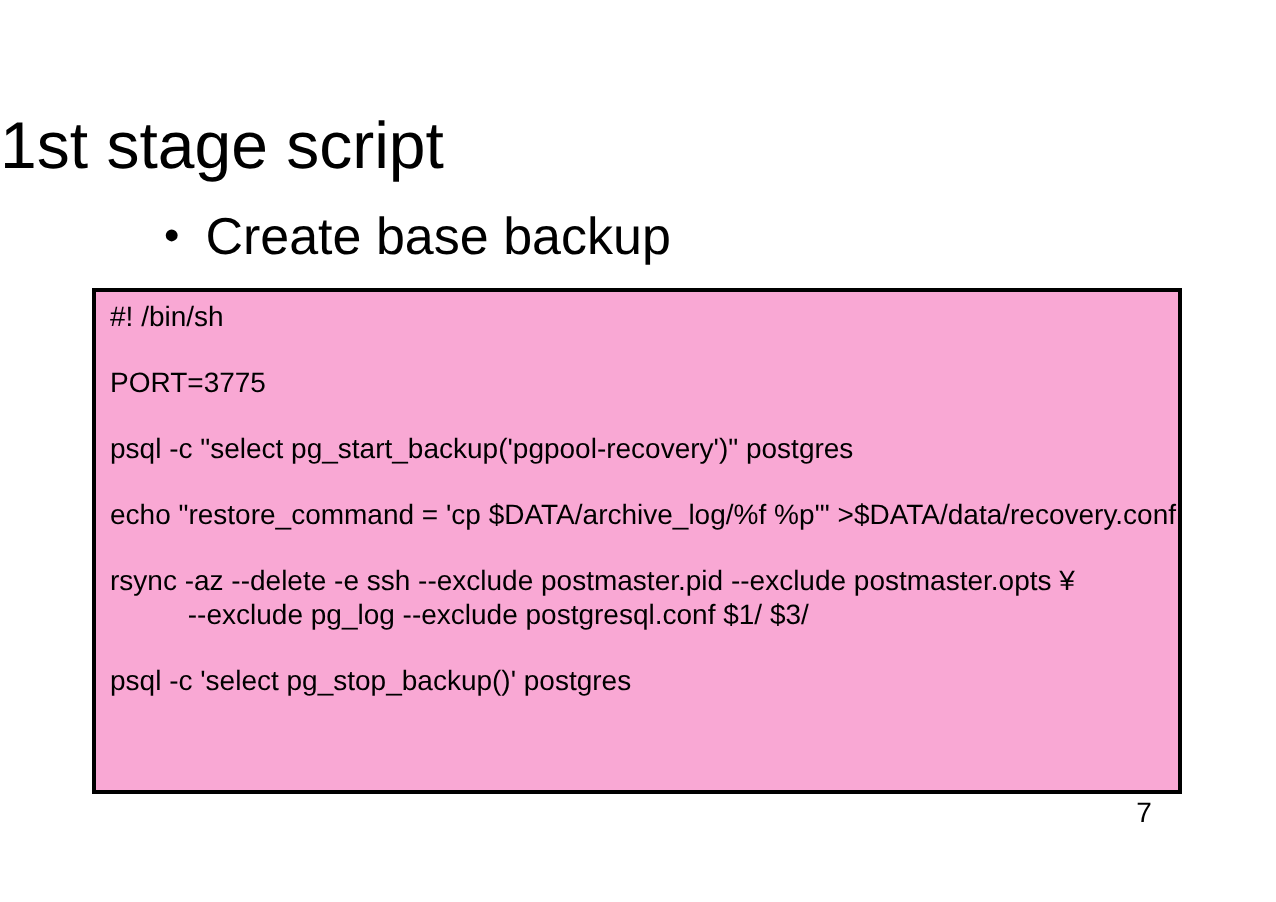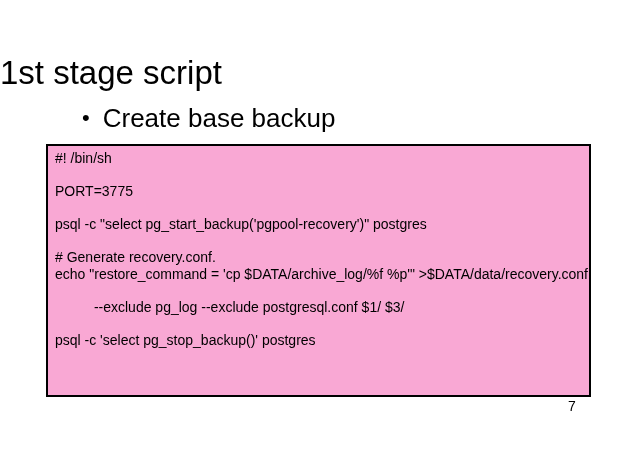--- a/index.html
+++ b/index.html
@@ -82,23 +82,23 @@
     <span class="bullet-text">Create base backup</span>
   </div>
 
   <div class="code-block">
     <div class="code-line">#! /bin/sh</div>
     <div class="code-line"></div>
     <div class="code-line">PORT=3775</div>
     <div class="code-line"></div>
     <div class="code-line">psql -c "select pg_start_backup('pgpool-recovery')" postgres</div>
     <div class="code-line"></div>
-    <div class="code-line"># Generate recovery.conf.</div>
     <div class="code-line">echo "restore_command = 'cp $DATA/archive_log/%f %p'" &gt;$DATA/data/recovery.conf</div>
     <div class="code-line"></div>
+    <div class="code-line">rsync -az --delete -e ssh --exclude postmaster.pid --exclude postmaster.opts ¥</div>
     <div class="code-line">          --exclude pg_log --exclude postgresql.conf $1/ $3/</div>
     <div class="code-line"></div>
     <div class="code-line">psql -c 'select pg_stop_backup()' postgres</div>
   </div>
 
   <div class="page-number">7</div>
 
 </div>
 
 </body></html>

